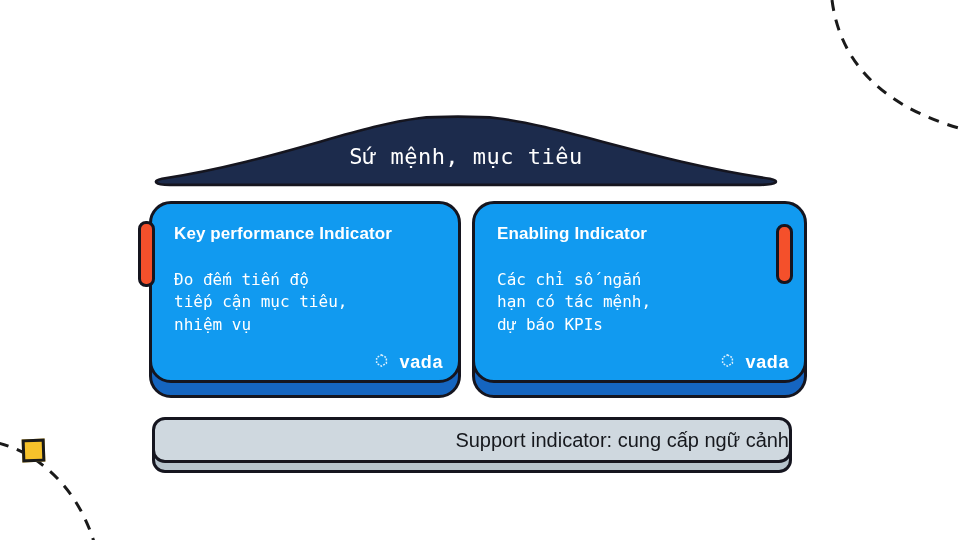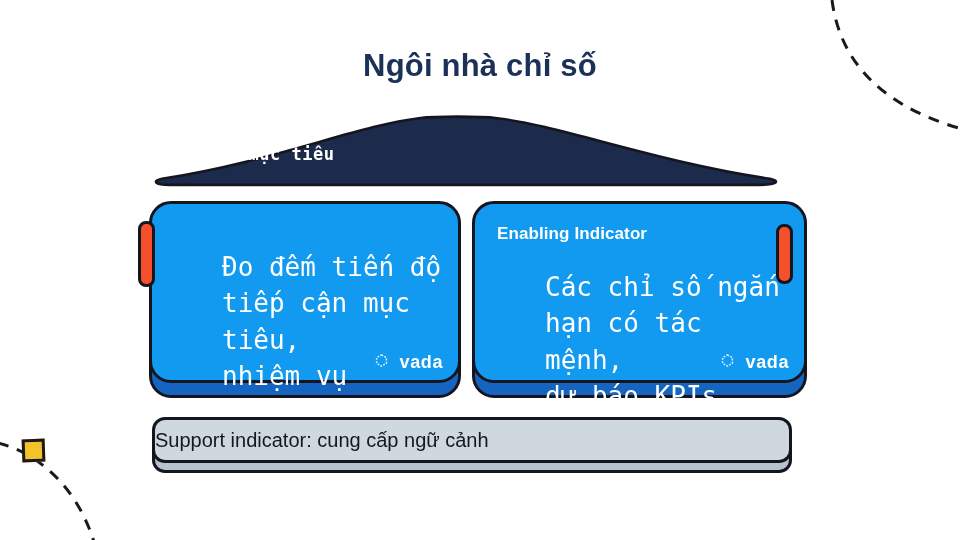--- a/index.html
+++ b/index.html
@@ -9,47 +9,47 @@
   }
   html,body{margin:0;padding:0;}
   body{width:960px;height:540px;background:#fff;font-family:"Liberation Sans",sans-serif;overflow:hidden;}
   .canvas{position:relative;width:960px;height:540px;background:#ffffff;}
 
   .title{position:absolute;top:48px;left:0;width:100%;text-align:center;
     font-size:31px;font-weight:800;color:var(--title-text);letter-spacing:.2px;}
 
   .roof{position:absolute;left:152px;top:111px;width:628px;height:78px;}
   .roof svg{display:block;width:100%;height:100%;}
-  .roof-label{position:absolute;top:33px;left:0;width:100%;text-align:left;color:#fff;
-    font-family:"DejaVu Sans Mono",monospace;font-size:17px;letter-spacing:.5px;font-weight:bold;}
+  .roof-label{position:absolute;top:33px;left:0;width:100%;text-align:center;color:#fff;
+    font-family:"DejaVu Sans Mono",monospace;font-size:22px;letter-spacing:.5px;}
 
   .box{position:absolute;top:201px;width:312px;height:198px;}
   .box.left{left:149px;}
   .box.right{left:472px;width:310px;padding-left:25px;}
   .box-base{position:absolute;left:0;top:15px;width:100%;height:182px;background:var(--blue-dark);
     border:3px solid var(--ink);border-radius:22px;box-sizing:border-box;}
   .box-main{position:absolute;left:0;top:0;width:100%;height:182px;background:var(--blue);
     border:3px solid var(--ink);border-radius:22px;box-sizing:border-box;padding:20px 16px 0 22px;}
   .box-title{color:#fff;font-weight:700;font-size:17px;letter-spacing:.1px;}
   .box-body{margin-top:25px;color:#fff;font-family:"DejaVu Sans Mono",monospace;
-    font-size:26px;line-height:1.4;white-space:pre-line;margin-left:48px;}
+    font-size:16px;line-height:1.4;white-space:pre-line;}
   .logo{position:absolute;right:15px;bottom:7px;display:flex;align-items:center;gap:11px;color:#fff;}
   .logo-text{font-size:18px;font-weight:700;letter-spacing:.6px;}
 
   .tab{position:absolute;background:var(--orange);border:3px solid var(--ink);
     border-radius:8px;box-sizing:border-box;z-index:5;}
   .tab.left{left:138px;top:221px;width:17px;height:66px;}
   .tab.right{left:776px;top:224px;width:17px;height:60px;}
 
   .support{position:absolute;left:152px;top:417px;width:640px;height:58px;}
   .support-base{position:absolute;left:0;top:10px;width:100%;height:46px;background:var(--gray-dark);
     border:3px solid var(--ink);border-radius:13px;box-sizing:border-box;}
   .support-main{position:absolute;left:0;top:0;width:100%;height:46px;background:var(--gray);
     border:3px solid var(--ink);border-radius:13px;box-sizing:border-box;
-    display:flex;align-items:center;justify-content:flex-start;font-size:20px;color:var(--bar-text);}
+    display:flex;align-items:center;justify-content:flex-end;font-size:20px;color:var(--bar-text);}
 
   .arc{position:absolute;pointer-events:none;}
   .arc.tr{right:0;top:0;width:150px;height:135px;}
   .arc.bl{left:0;bottom:0;width:110px;height:112px;}
   .square{position:absolute;left:22px;top:439px;width:23px;height:23px;background:var(--yellow);
     border:3px solid #1a1a1a;box-sizing:border-box;transform:rotate(-2deg);z-index:6;}
 </style>
 </head>
 <body>
 
@@ -61,37 +61,37 @@
     </svg>
   </div>
 
   <div class="arc bl">
     <svg viewBox="0 0 110 112" width="110" height="112">
       <path d="M -2 15 C 35 24 76 56 94 114" fill="none" stroke="#1a1a1a" stroke-width="3" stroke-dasharray="11 9"></path>
     </svg>
   </div>
   <div class="square"></div>
 
-  <div class="title">Ngôi nhà chỉ số</div>
 
   <div class="roof">
     <svg viewBox="0 0 626 76" preserveAspectRatio="none">
       <path d="M 10 66 C 118 50 206 14 266 7 C 284 5 326 5 344 7 C 406 14 504 50 616 66
                C 626 68 624 72 606 72 L 18 72 C 2 72 0 68 10 66 Z" fill="var(--navy)" stroke="var(--ink)" stroke-width="2.5"></path>
     </svg>
     <div class="roof-label">Sứ mệnh, mục tiêu</div>
   </div>
 
   <div class="tab left"></div>
 
   <div class="tab right"></div>
 
   <div class="box left">
     <div class="box-base"></div>
     <div class="box-main">
+      <div class="box-title">Key performance Indicator</div>
       <div class="box-body">Đo đếm tiến độ
 tiếp cận mục tiêu,
 nhiệm vụ</div>
       <div class="logo">
         <span>
           <svg viewBox="0 0 24 24" width="15" height="15">
             <path d="M12 3 L19.8 7.5 V16.5 L12 21 L4.2 16.5 V7.5 Z" fill="none" stroke="#fff" stroke-width="2.4" stroke-dasharray="3 2.2" opacity="0.85"></path>
           </svg>
         </span>
         <span class="logo-text">vada</span>

